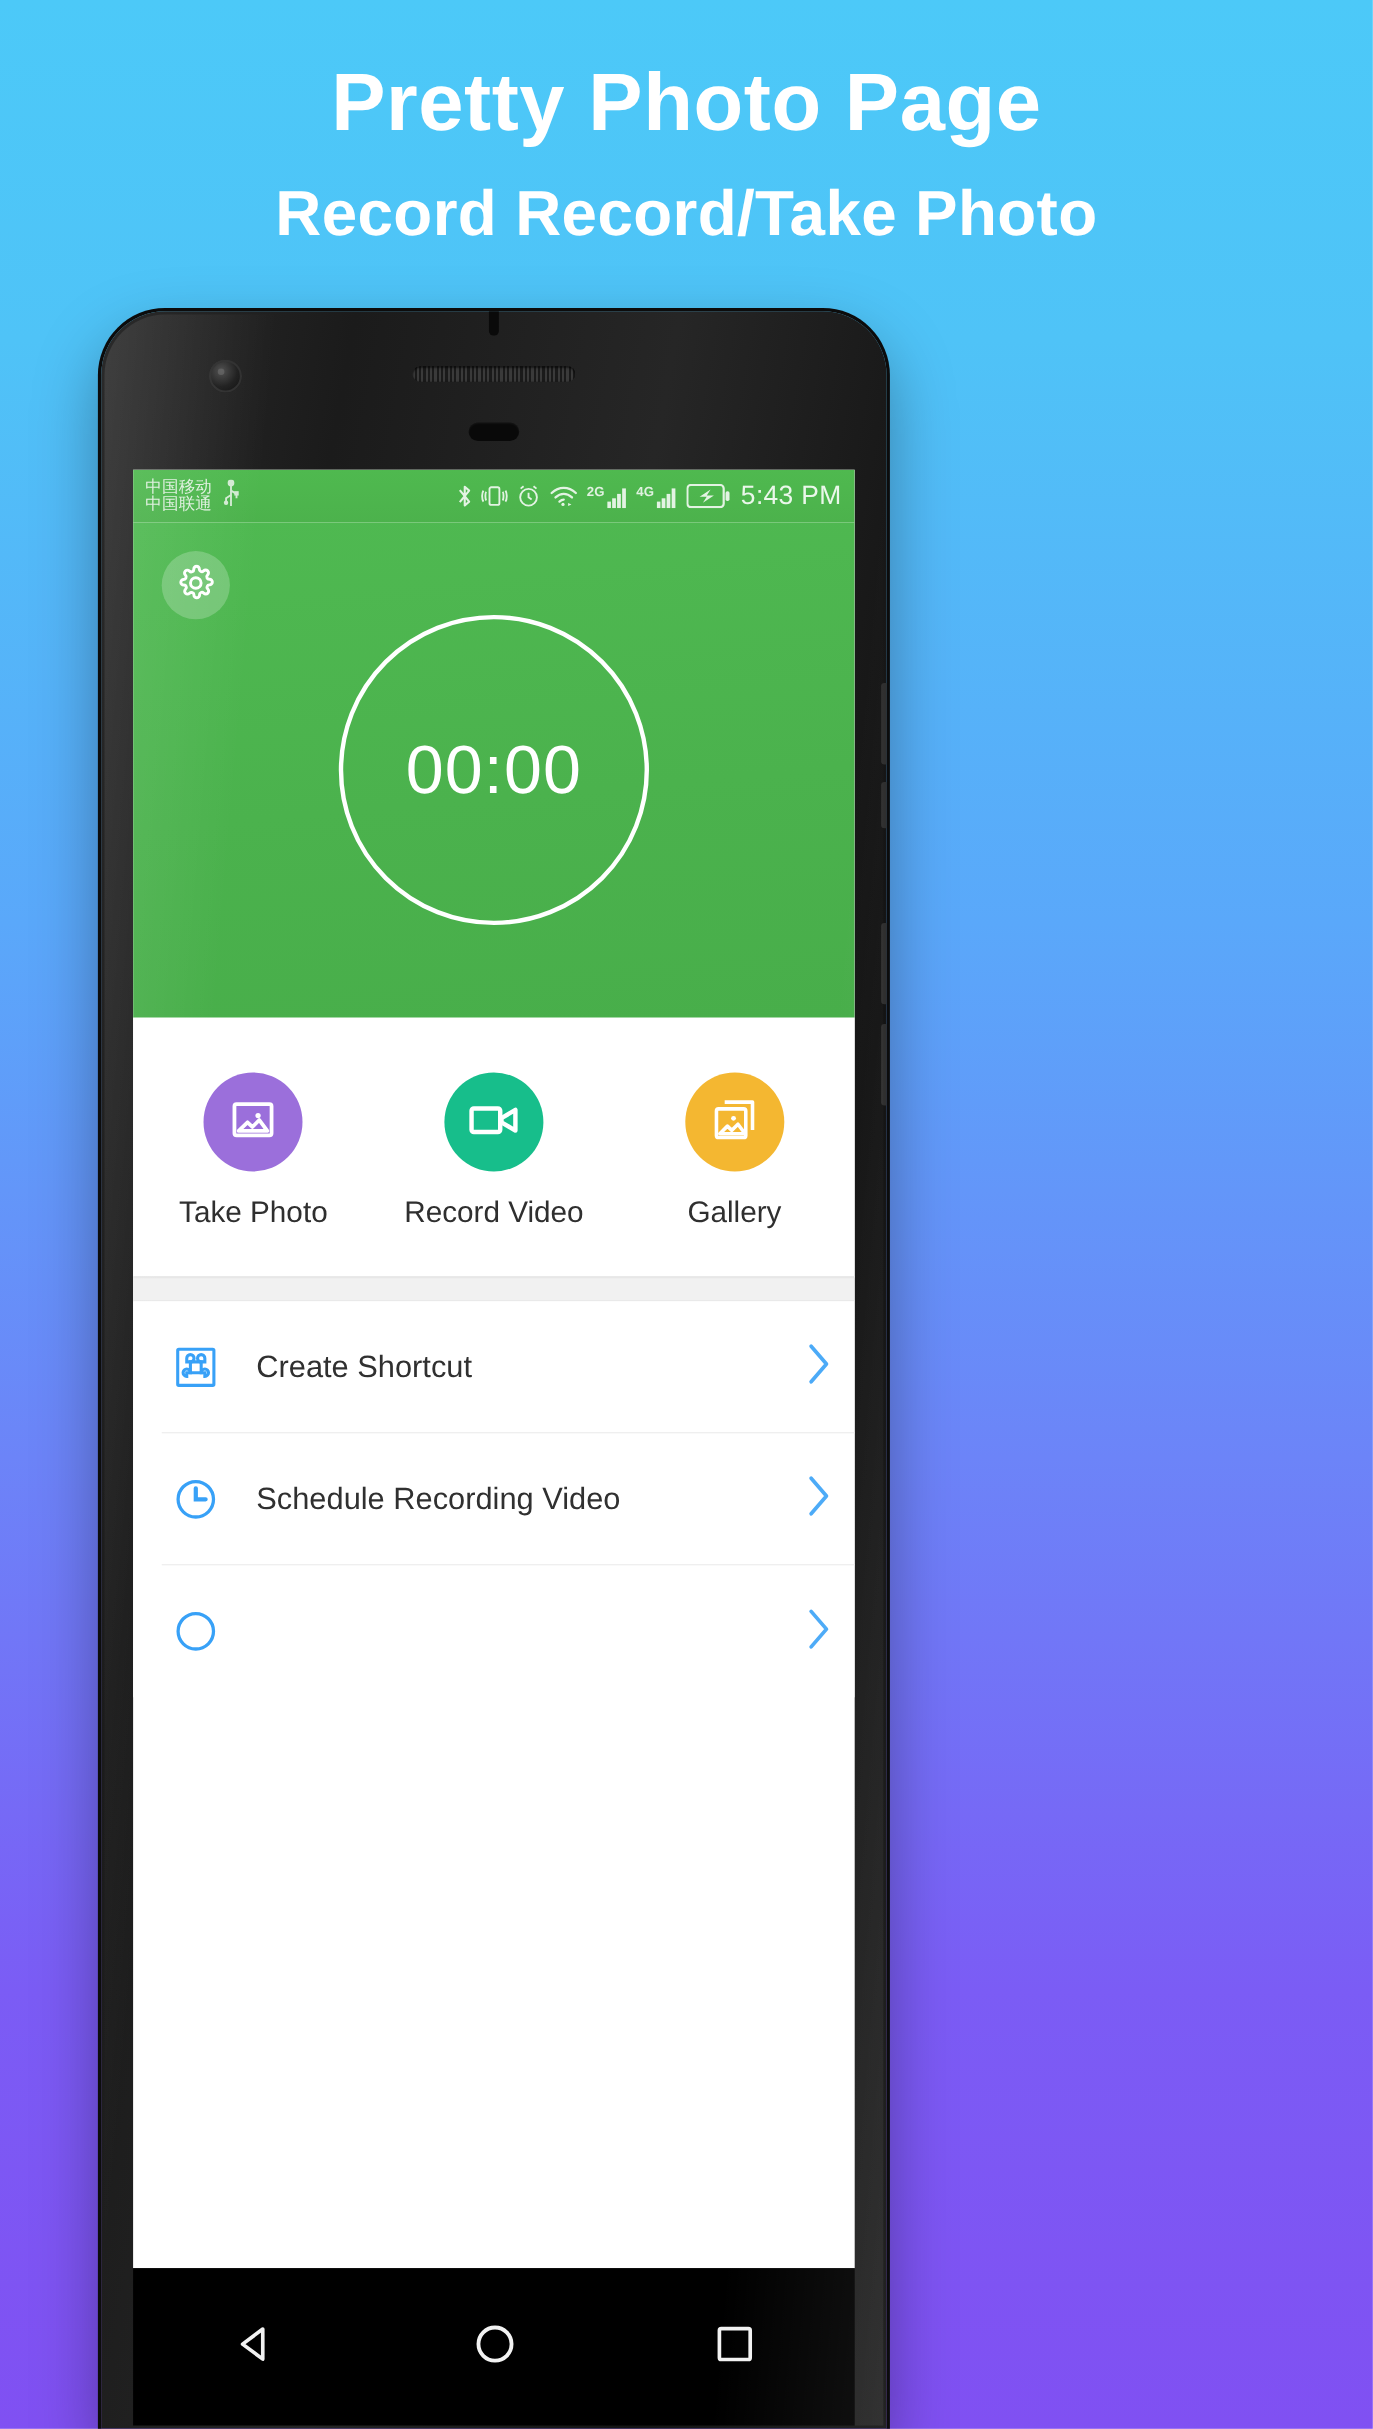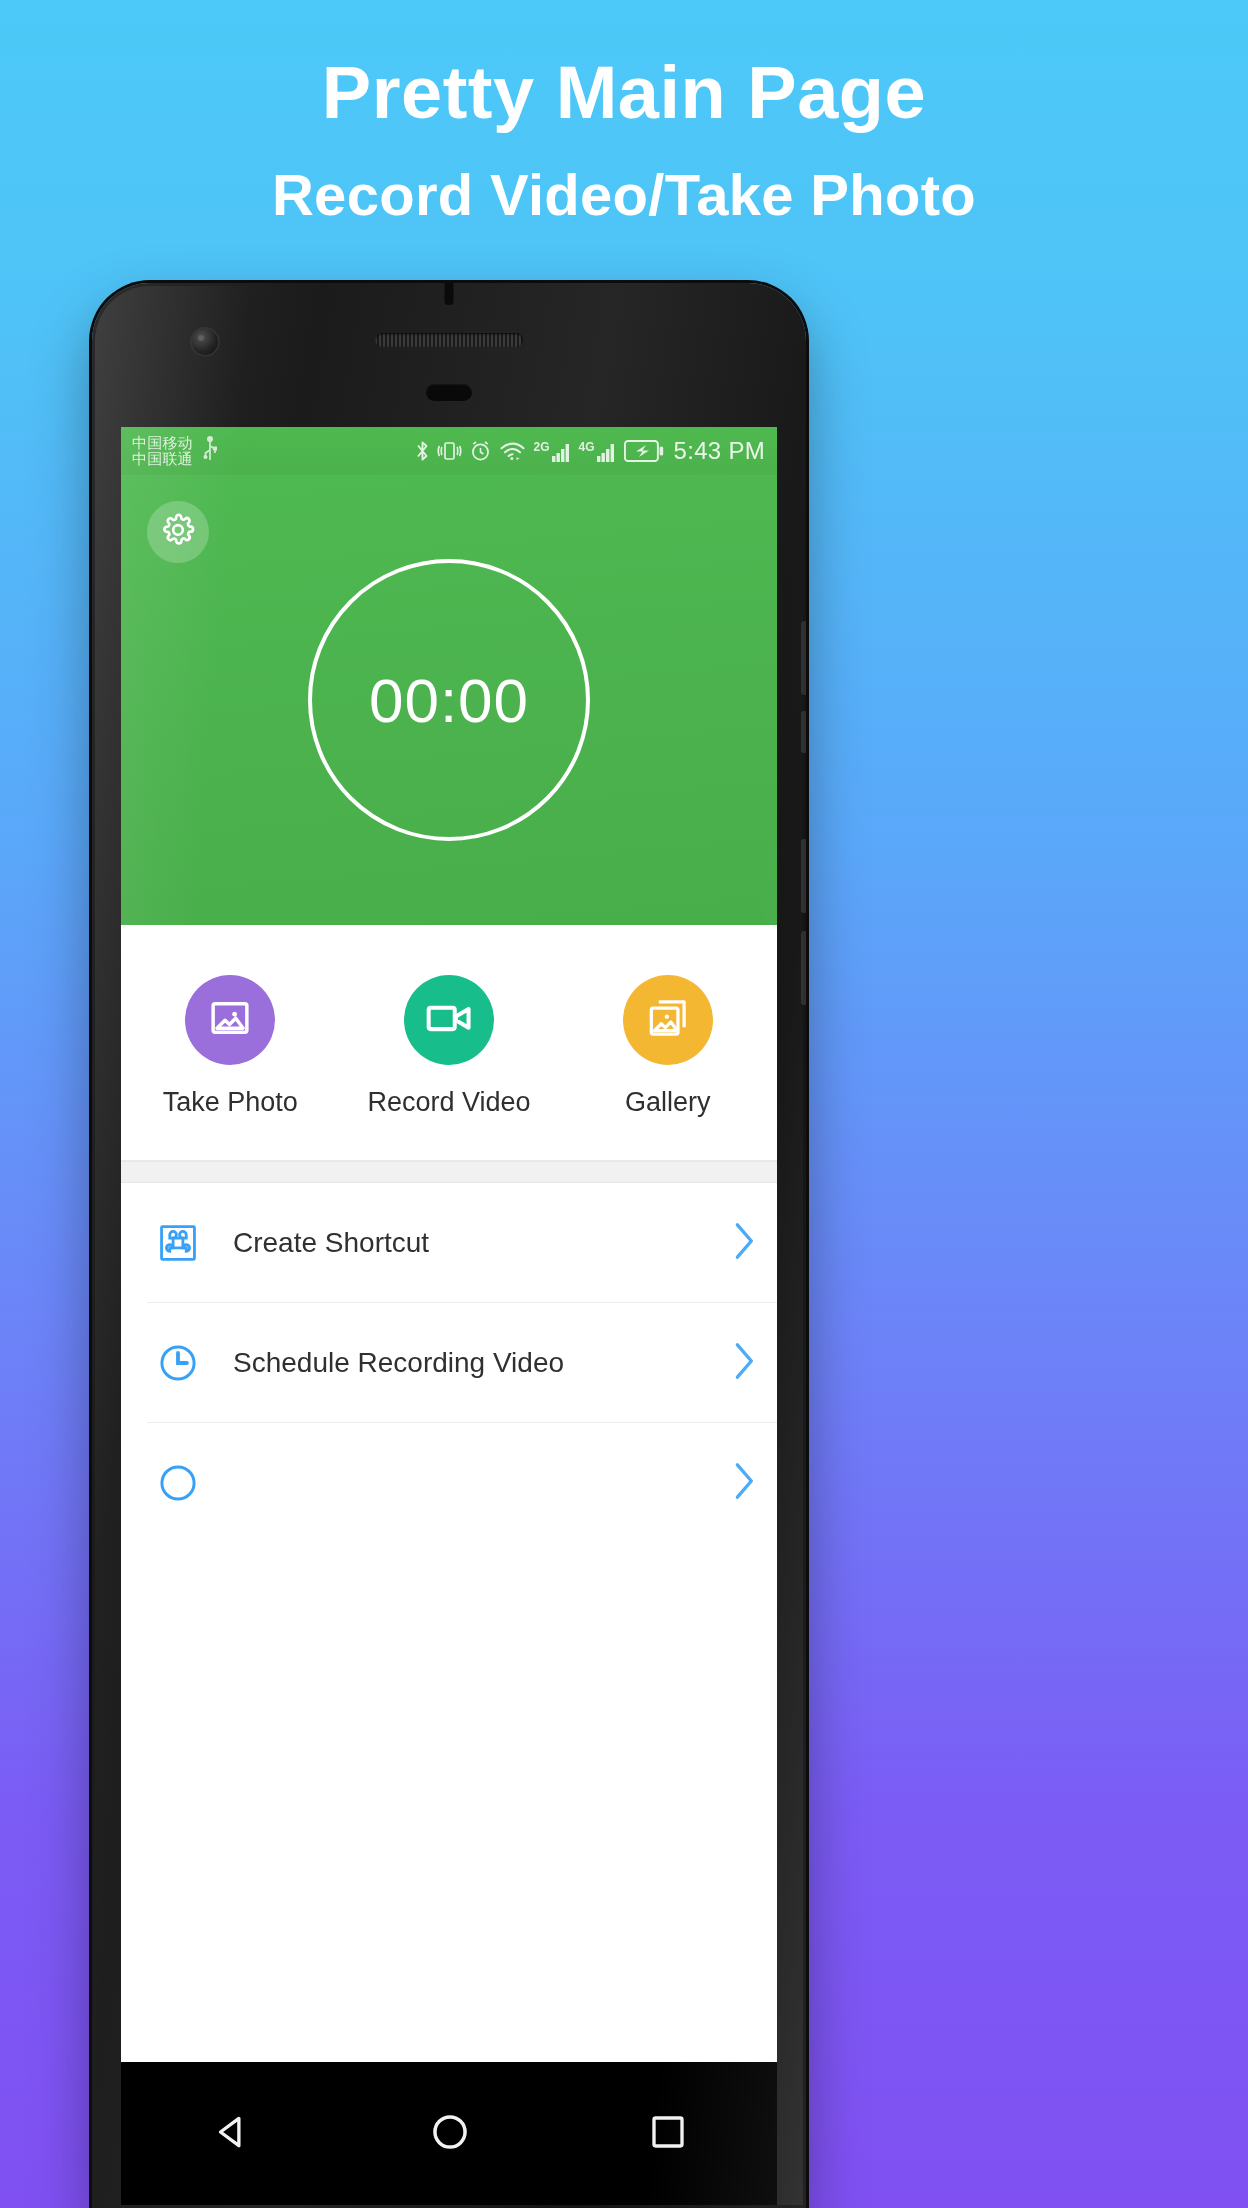--- a/index.html
+++ b/index.html
@@ -133,22 +133,22 @@
   .navbar {
     position:absolute; left:29px; top:1779px; width:656px; height:143px;
     background:#000000; display:flex; align-items:center; justify-content:space-around;
   }
   .nav-ico { opacity:.95; }
 </style>
 </head>
 <body>
 
 <div class="promo">
-  <div class="promo-title">Pretty Main Page</div>
-  <div class="promo-sub">Record Video/Take Photo</div>
+  <div class="promo-title">Pretty Photo Page</div>
+  <div class="promo-sub">Record Record/Take Photo</div>
 </div>
 
 <div class="device">
   <div class="notch-nub"></div>
   <div class="front-cam"></div>
   <div class="top-speaker"></div>
   <div class="ear-speaker"></div>
   <div class="side-btn b1"></div>
   <div class="side-btn b2"></div>
   <div class="side-btn b3"></div>

